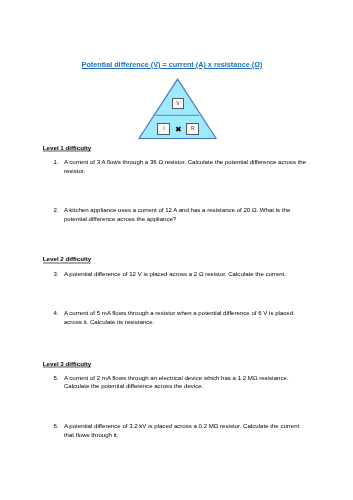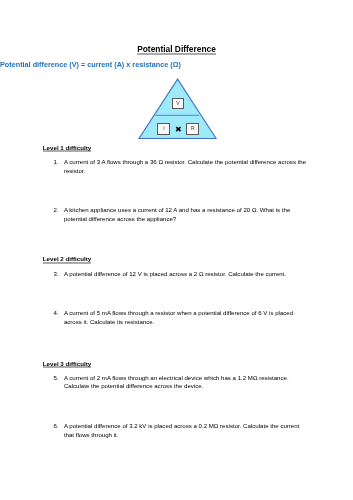--- a/index.html
+++ b/index.html
@@ -8,22 +8,22 @@
        font-family:"Liberation Sans",sans-serif;color:#000;
        -webkit-font-smoothing:antialiased;}
   .page{position:relative;width:353px;height:500px;background:#fff;}
 
   .title{position:absolute;left:0;width:353px;top:43.8px;text-align:center;
          font-weight:bold;font-size:8.4px;line-height:10px;}
   .title .u{position:relative;}
   .title .u::after{content:"";position:absolute;left:0;right:0;bottom:-1.1px;height:2px;
                    background:linear-gradient(to bottom, rgba(0,0,0,0.34), rgba(0,0,0,0.32));}
 
-  .subtitle{position:absolute;left:0;width:344px;top:60.0px;text-align:left;
-            font-weight:bold;font-size:7.25px;line-height:9px;color:#1F72BB;}
+  .subtitle{position:absolute;left:0;width:344px;top:60.0px;text-align:center;
+            font-weight:bold;font-size:7.25px;line-height:9px;color:#1F72BB;text-decoration:underline;}
 
   .tri{position:absolute;left:136px;top:76px;}
   .cell{position:absolute;box-sizing:border-box;background:#FBF9F7;
         border:1px solid #595959;display:flex;align-items:center;justify-content:center;
         font-size:5px;line-height:1;color:#404040;}
   .op{position:absolute;font-family:"DejaVu Sans",sans-serif;font-size:8px;line-height:1;color:#000;}
 
   .heading{position:absolute;left:42.8px;font-weight:bold;font-size:6.2px;line-height:8px;}
   .heading .u{position:relative;}
   .heading .u::after{content:"";position:absolute;left:0;right:0;bottom:-1.6px;height:2px;
@@ -31,21 +31,20 @@
 
   .qnum{position:absolute;font-size:6.1px;line-height:8.7px;}
   .qtext{position:absolute;left:63.9px;width:243px;font-size:6.1px;line-height:8.7px;
          text-align:left;}
 </style>
 </head>
 <body>
 
 <div class="page">
 
-  <div class="title"><span class="u">Potential Difference</span></div>
 
   <div class="subtitle">Potential difference (V) = current (A) x resistance (Ω)</div>
 
   <div class="tri">
     <svg width="86" height="68" viewBox="0 0 86 68">
       <polygon points="41.6,3.1 80.1,62.5 3.0,62.5" fill="#9EEAFB" stroke="#4472C4" stroke-width="1.1"></polygon>
       <line x1="19.5" y1="39.4" x2="63.1" y2="39.4" stroke="#5B9BD5" stroke-width="1.1"></line>
     </svg>
     <div class="cell" style="left:35.9px;top:21.7px;width:12.3px;height:11.1px">
         <span>V</span>

